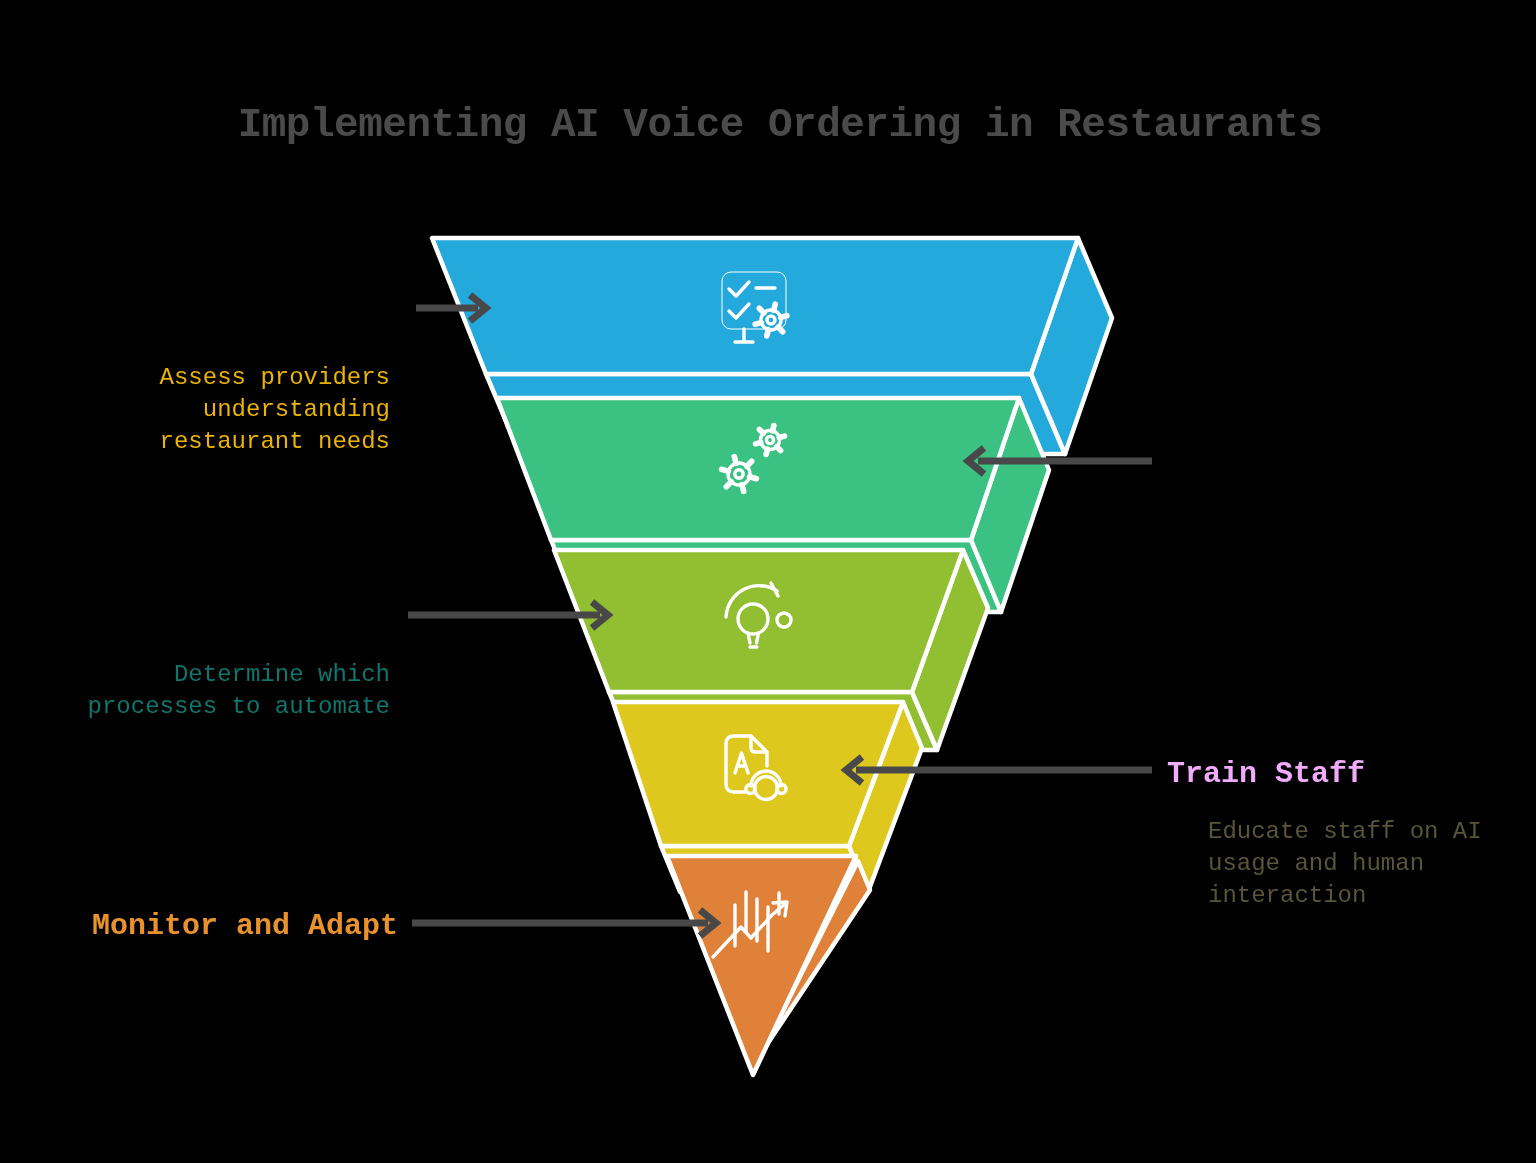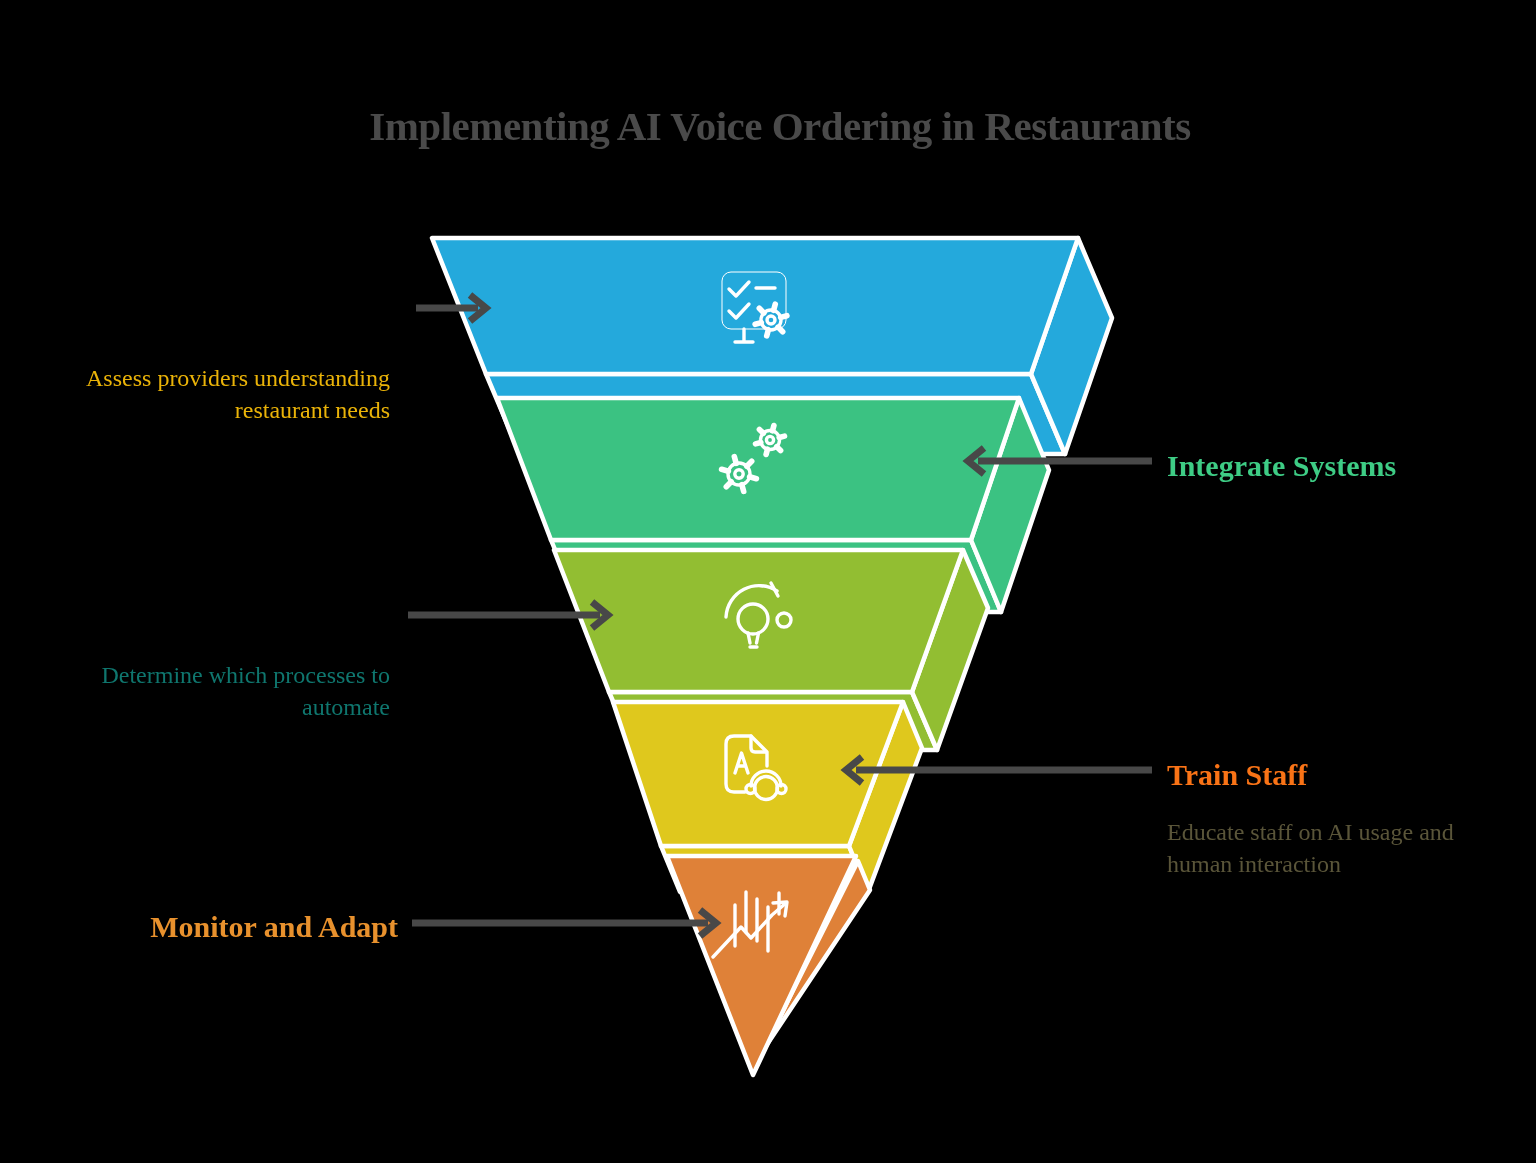--- a/index.html
+++ b/index.html
@@ -1,21 +1,21 @@
 <!DOCTYPE html>
 <html><head>
 <meta charset="utf-8">
 <style>
   html,body{margin:0;padding:0;background:#000;}
   #stage{
     position:relative;
     width:1536px;height:1163px;
     background:#000;
     overflow:hidden;
-    font-family:Liberation Serif, serif;
+    font-family:Liberation Mono, monospace;
   }
   #stage svg{position:absolute;left:0;top:0;}
   .page-title{
     position:absolute;left:12px;top:102px;width:1536px;
     text-align:center;font-size:41px;font-weight:700;letter-spacing:-.5px;
   }
   .step-label{
     position:absolute;font-size:30px;font-weight:700;line-height:43px;
   }
   .step-desc{
@@ -27,21 +27,21 @@
   .lbl-1{left:70px;top:250px;width:320px;}
   .dsc-1{left:80px;top:362px;width:310px;}
   .lbl-3{left:70px;top:558px;width:320px;}
   .dsc-3{left:80px;top:659px;width:310px;}
   .lbl-5{left:78px;top:905px;width:320px;}
   .dsc-5{left:80px;top:962px;width:310px;}
   
   .lbl-2{left:1167px;top:444px;width:340px;}
   .dsc-2{left:1167px;top:509px;width:315px;}
   .lbl-4{left:1167px;top:753px;width:340px;}
-  .dsc-4{left:1167px;top:816px;width:315px;}
+  .dsc-4{left:1208px;top:816px;width:315px;}
 
   .layer polygon{stroke-width:4.5;stroke-linejoin:round;}
   .icon path,.icon circle,.icon line,.icon polyline{fill:none;stroke-width:3.4;stroke-linecap:round;stroke-linejoin:round;}
   .icon .halo{stroke:none;}
   .icon .dot{stroke:none;}
   .icon .tooth{stroke-width:5.6;}
   .arrow{fill:none;stroke-width:7;stroke-linecap:butt;stroke-linejoin:miter;}
 </style>
 </head>
 <body>
@@ -154,22 +154,21 @@
         <path d="M412 923 H708"></path>
           <polyline points="700,910 716,923 700,936"></polyline>
       </g>
     </g>
   </svg>
 
   <div class="page-title" style="color: rgb(74, 74, 74);">Implementing AI Voice Ordering in Restaurants</div>
 
   <div class="step-desc align-r dsc-1" style="color: #eab308;">Assess providers understanding restaurant needs</div>
 
-  <div class="step-label align-l lbl-2" style="color: rgb(62, 204, 133);">Integrate Systems</div>
 
   <div class="step-desc align-r dsc-3" style="color: #0f766e;">Determine which processes to automate</div>
 
-  <div class="step-label align-l lbl-4" style="color: #f97316;">Train Staff</div>
+  <div class="step-label align-l lbl-4" style="color: #f0abfc;">Train Staff</div>
   <div class="step-desc align-l dsc-4" style="color: rgb(90, 85, 57);">Educate staff on AI usage and human interaction</div>
 
   <div class="step-label align-r lbl-5" style="color: rgb(232, 145, 45);">Monitor and Adapt</div>
 
 </div>
 
 </body></html>

